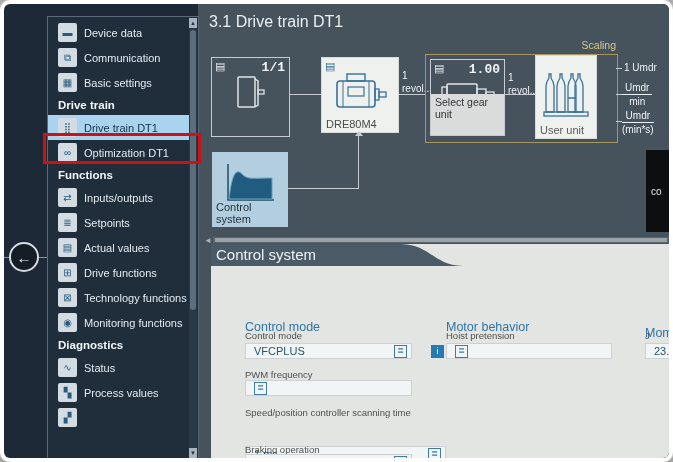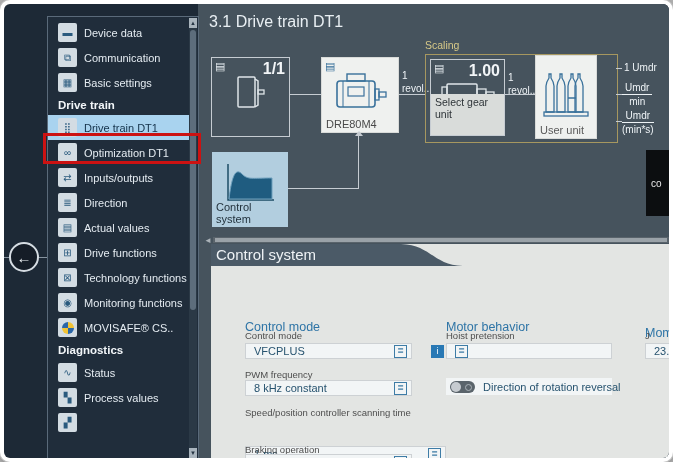--- a/index.html
+++ b/index.html
@@ -39,38 +39,38 @@
            z-index:6;box-sizing:border-box;pointer-events:none;}
 
   
   .main-title{position:absolute;left:205px;top:9px;color:#e9eff3;font-size:16px;}
   .card{position:absolute;box-sizing:border-box;cursor:pointer;}
   .card.dark{background:#46535d;border:1px solid #c6ccd2;}
   .card.light{background:#eff1ef;border:1px solid #d9dbd9;}
   .card .nb{position:absolute;left:3px;top:2px;font-size:11px;}
   .card.dark .nb{color:#e3e9ed;}
   .card.light .nb{color:#39719b;}
-  .card .badge{position:absolute;right:4px;top:2px;font-size:16px;font-weight:bold;}
+  .card .badge{position:absolute;right:4px;top:2px;font-size:13px;font-weight:bold;font-family:Liberation Mono, monospace;}
   .card.dark .badge{color:#f2f5f7;}
   .cap-band{position:absolute;left:0;right:0;bottom:0;background:#d9dcda;color:#2e3438;
             font-size:10.5px;line-height:1.2;padding:2px 0 2px 4px;}
   .cap-plain{position:absolute;left:4px;bottom:2px;color:#4a4a4a;font-size:11px;}
   .drawing{position:absolute;left:50%;transform:translateX(-50%);}
   .scaling{position:absolute;left:421px;top:50px;width:191px;height:87px;border:1px solid #a6975f;}
-  .scaling-label{position:absolute;left:421px;top:35px;width:191px;text-align:left;color:#d7c988;
+  .scaling-label{position:absolute;left:421px;top:35px;width:191px;text-align:right;color:#d7c988;
                  font-size:10.5px;}
   .ratio{position:absolute;color:#eef3f6;font-size:10px;line-height:1.25;}
   .wline{position:absolute;background:#c6ccd2;}
   .arrow-up{position:absolute;width:0;height:0;border-left:4px solid transparent;
             border-right:4px solid transparent;border-bottom:5px solid #c6ccd2;}
   .unit{position:absolute;left:620px;color:#eef3f6;font-size:10px;}
   .unit-frac{position:absolute;left:618px;color:#eef3f6;font-size:10px;text-align:center;}
   .unit-frac .num{display:block;border-bottom:1px solid #eef3f6;padding:0 3px 1px;}
   .unit-frac .den{display:block;padding-top:1px;}
-  .overlay-cut{position:absolute;left:642px;top:146px;width:23px;height:66px;background:#0c0e10;
+  .overlay-cut{position:absolute;left:642px;top:146px;width:23px;height:82px;background:#0c0e10;
                color:#e8e8e8;font-size:10px;display:flex;align-items:center;padding-left:5px;
                box-sizing:border-box;}
   .diag-scroll{position:absolute;left:209px;top:233px;right:0;height:6px;background:#59636b;}
   .diag-thumb{position:absolute;left:2px;top:1px;right:2px;height:4px;background:#9aa2a8;cursor:pointer;}
   .diag-arrow{position:absolute;left:200px;top:232px;color:#aab2b8;font-size:8px;cursor:pointer;}
 
   
   .panel{position:absolute;left:207px;top:240px;right:0;bottom:0;overflow:hidden;}
   .panel-head{position:absolute;left:0;top:0;right:0;height:22px;background:#e3e5e3;}
   .panel-head .dark-tab{position:absolute;left:0;top:0;width:190px;height:22px;background:#4b5a67;}
@@ -122,49 +122,44 @@
       </div>
       <div class="sb-h">Drive train</div>
       <div class="sb-i selected">
         <span class="tile">⣿</span>
         <span>Drive train DT1</span>
       </div>
       <div class="sb-i">
         <span class="tile">∞</span>
         <span>Optimization DT1</span>
       </div>
+      <div class="sb-h">Functions</div>
       <div class="sb-i">
         <span class="tile">⇄</span>
         <span>Inputs/outputs</span>
       </div>
       <div class="sb-i">
         <span class="tile">≣</span>
-        <span>Direction</span>
+        <span>Setpoints</span>
       </div>
       <div class="sb-i">
         <span class="tile">▤</span>
         <span>Actual values</span>
       </div>
       <div class="sb-i">
         <span class="tile">⊞</span>
         <span>Drive functions</span>
       </div>
       <div class="sb-i">
         <span class="tile">⊠</span>
         <span>Technology functions</span>
       </div>
       <div class="sb-i">
         <span class="tile">◉</span>
         <span>Monitoring functions</span>
-      </div>
-      <div class="sb-i">
-        <span class="tile">
-              <span class="shield"></span>
-            </span>
-        <span>MOVISAFE® CS..</span>
       </div>
       <div class="sb-h">Diagnostics</div>
       <div class="sb-i">
         <span class="tile">∿</span>
         <span>Status</span>
       </div>
       <div class="sb-i">
         <span class="tile">▚</span>
         <span>Process values</span>
       </div>
@@ -294,47 +289,39 @@
     <div class="panel-body">
 
       <div class="col-h" style="left:34px;top:54px;">Control mode</div>
       <div class="f-label" style="left:34px;top:64px;">Control mode</div>
       <div class="field" style="left:34px;top:77px;width:167px;">
         <span class="val">VFCPLUS</span>
         <span class="dd">≣</span>
       </div>
       <div class="f-label" style="left:34px;top:103px;">PWM frequency</div>
       <div class="field" style="left:34px;top:114px;width:167px;">
-        <span class="val">8 kHz constant</span>
         <span class="dd">≣</span>
       </div>
       <div class="f-label" style="left:34px;top:141px;">Speed/position controller scanning time</div>
       <div class="field" style="left:34px;top:151px;width:201px;margin-top:29px;">
         <span class="val">1 ms</span>
         <span class="dd">≣</span>
       </div>
       <div class="f-label" style="left:34px;top:178px;">Braking operation</div>
       <div class="field" style="left:34px;top:188px;width:167px;">
         <span class="val">4Q (motor + generator mode)</span>
         <span class="dd">≣</span>
       </div>
 
       <div class="col-h" style="left:235px;top:54px;">Motor behavior</div>
       <div class="f-label" style="left:235px;top:64px;">Hoist pretension</div>
       <div class="info-ic" style="left:220px;top:79px;">i</div>
       <div class="field" style="left:235px;top:77px;width:166px;">
         <span class="dd">≣</span>
       </div>
-      <div class="toggle-row" style="left:235px;top:112px;width:166px;">
-        <span class="pill">
-              <span class="knob"></span>
-              <span class="ring"></span>
-            </span>
-        <span class="toggle-lab">Direction of rotation reversal</span>
-      </div>
 
       <div class="col-h" style="left:434px;top:60px;">Mom</div>
       <div class="f-label" style="left:434px;top:64px;">J moto</div>
       <div class="field" style="left:434px;top:77px;width:60px;">
         <span class="val">23.84</span>
       </div>
 
     </div>
   </div>
 </div>

